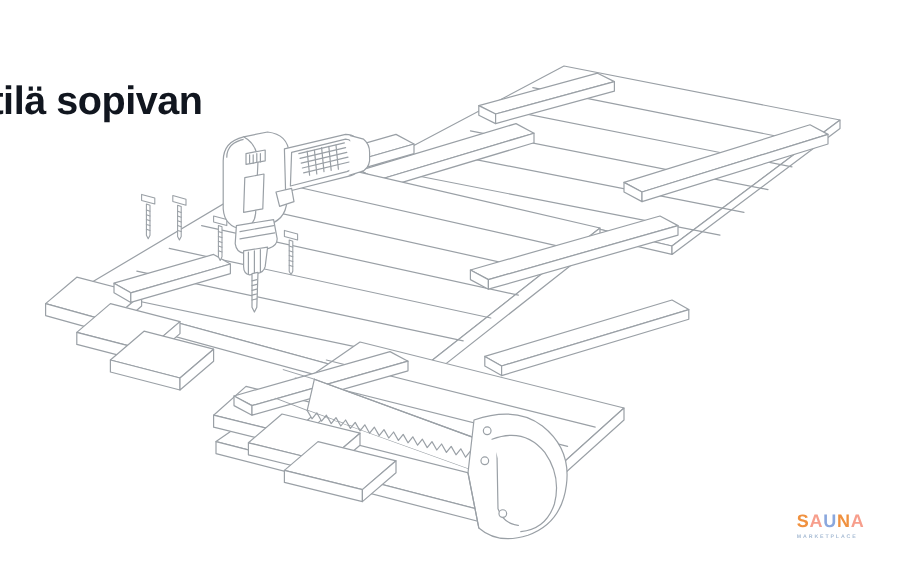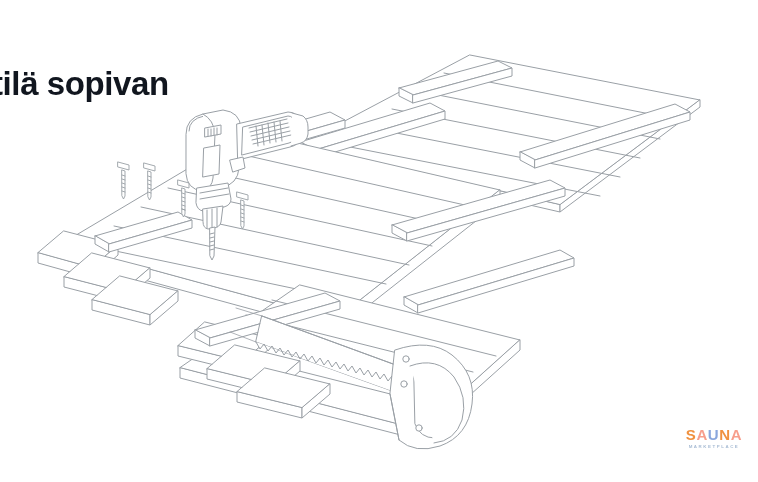--- a/index.html
+++ b/index.html
@@ -43,24 +43,23 @@
     left: 0;
     top: 0;
     width: 758px;
     height: 482px;
   }
   #illustration svg { display: block; }
 
   
   #logo {
     position: absolute;
-    left: 681px;
+    left: 664px;
     top: 427px;
     width: 66px;
-    text-align: center;
     user-select: none;
   }
   #logo-word {
     font-family: "Liberation Sans", sans-serif;
     font-size: 15px;
     font-weight: 700;
     letter-spacing: 0.6px;
     line-height: 1;
     white-space: nowrap;
   }

